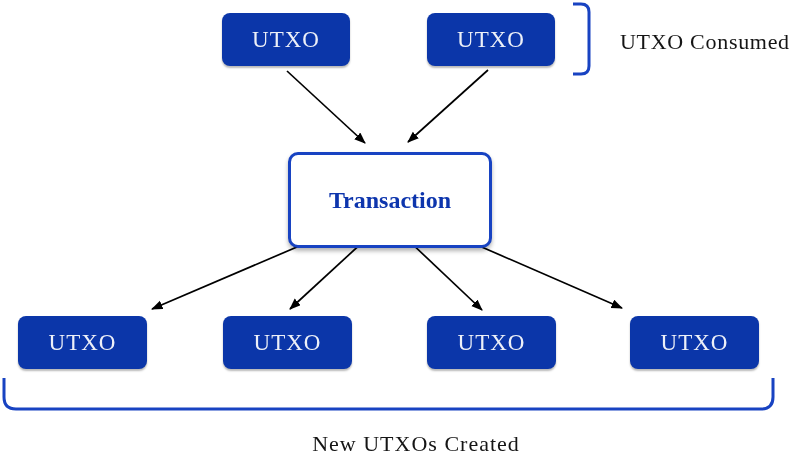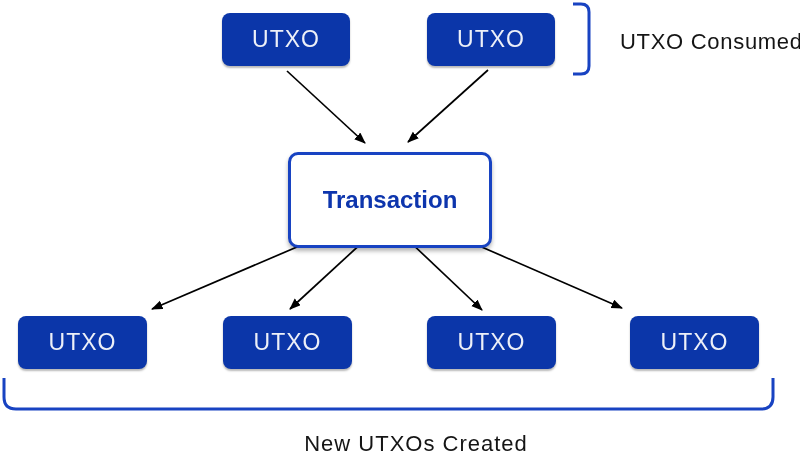--- a/index.html
+++ b/index.html
@@ -7,20 +7,21 @@
     padding: 0;
     background: #ffffff;
     font-family: "Liberation Sans", sans-serif;
   }
   .stage {
     position: relative;
     width: 800px;
     height: 459px;
     background: var(--background, #ffffff);
     overflow: hidden;
+    font-family: Liberation Serif, serif;
   }
   .overlay {
     position: absolute;
     left: 0;
     top: 0;
     width: 800px;
     height: 459px;
     pointer-events: none;
   }
   .bracket {

